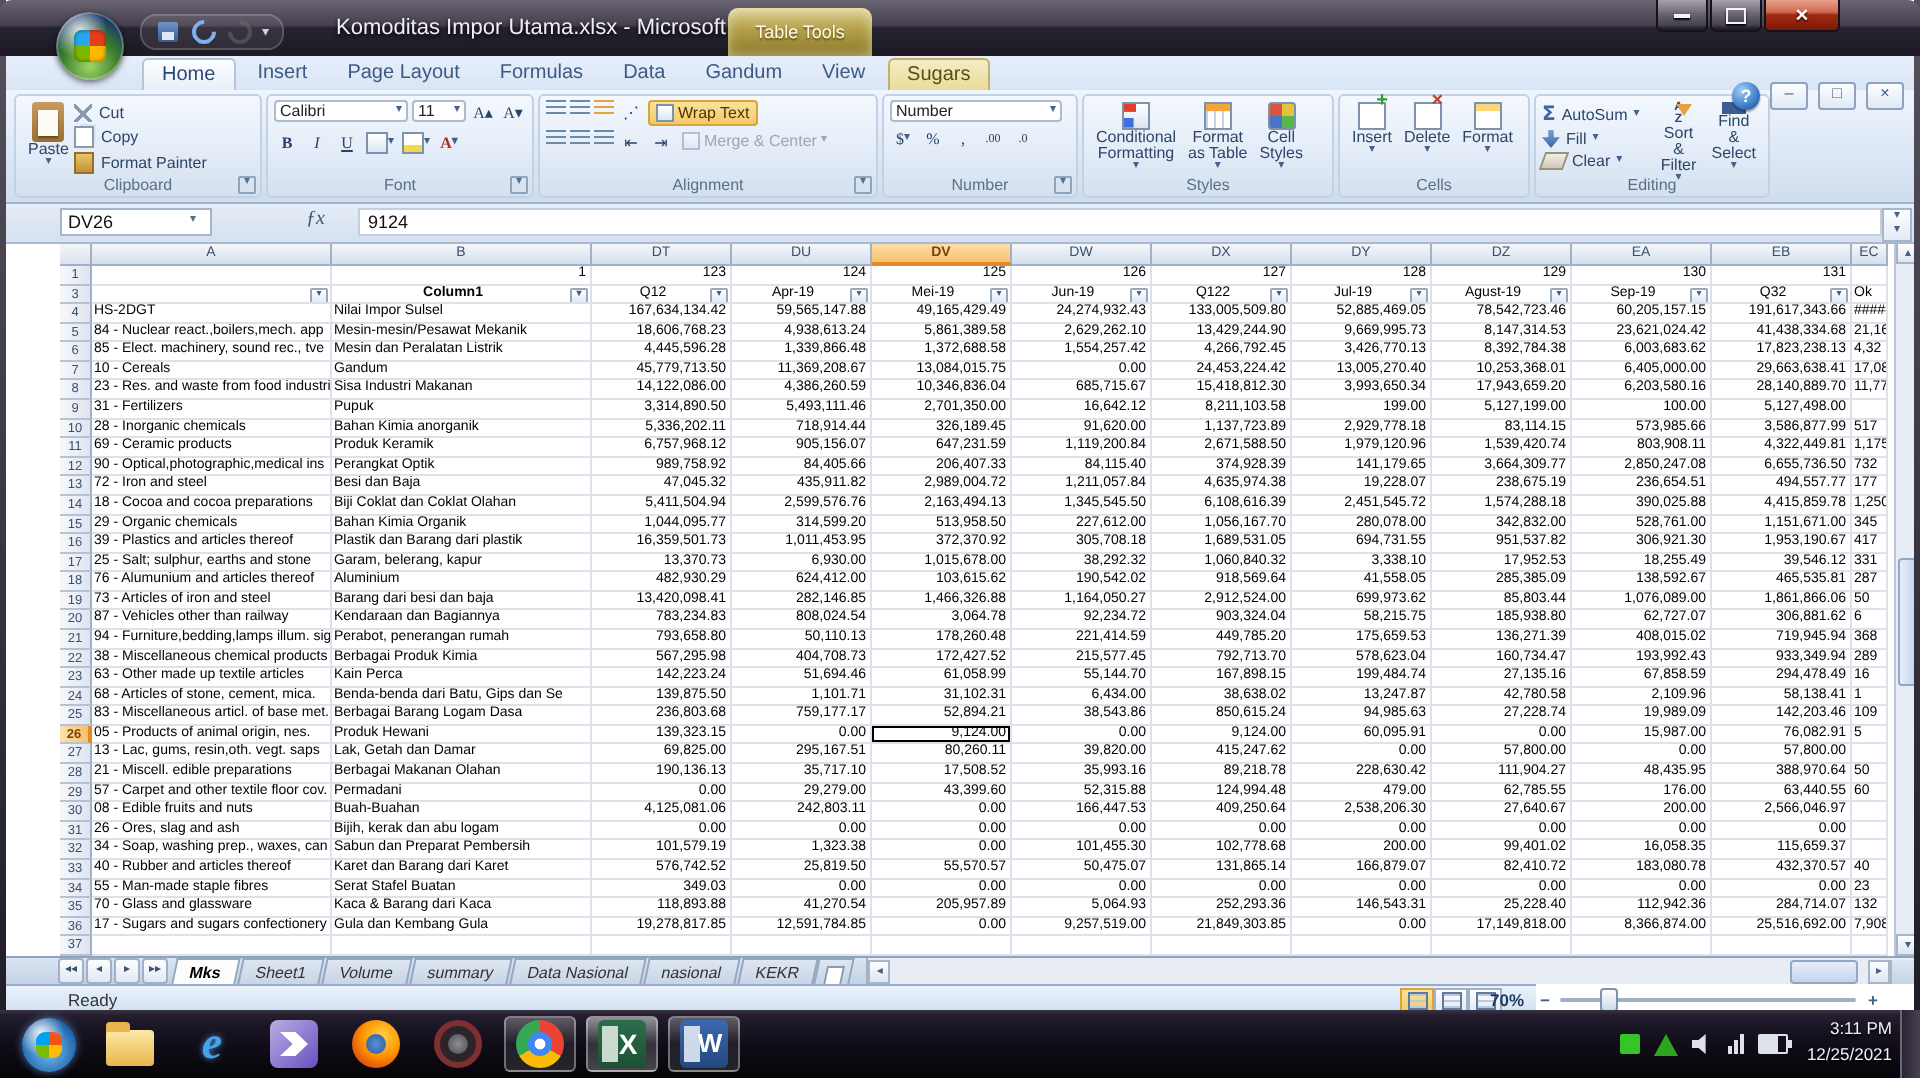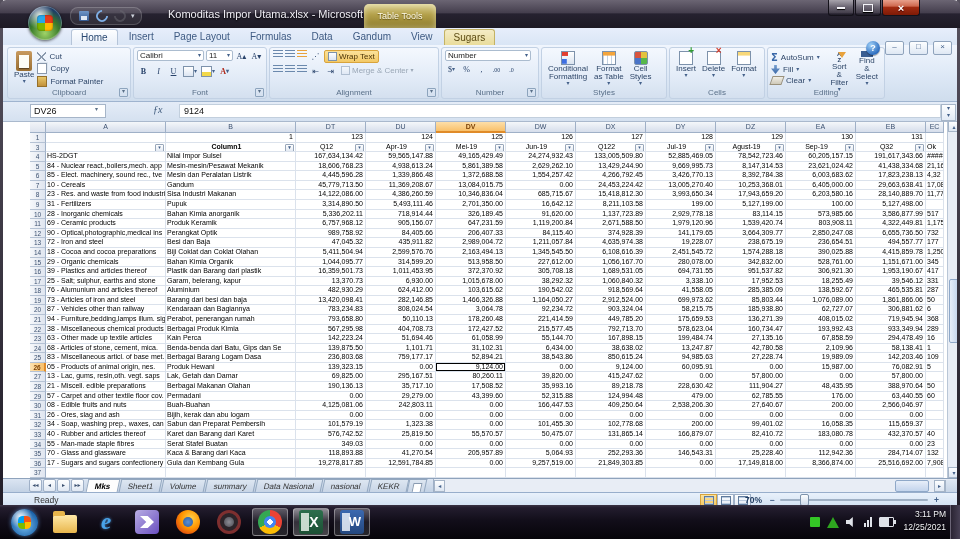--- a/index.html
+++ b/index.html
@@ -115,21 +115,21 @@
   .stab{padding:1px 7px 0;font-size:8px;color:#333;background:linear-gradient(#dde6f1,#c8d5e6);border:1px solid #93a7bf;border-bottom:none;border-radius:0;margin-right:1px;transform:skewX(-12deg);line-height:12px;white-space:nowrap;}
   .stab.active{background:#fdfdfd;font-weight:bold;color:#000;}
   .newtab{width:16px;background:linear-gradient(#dde6f1,#c8d5e6);border:1px solid #93a7bf;border-bottom:none;transform:skewX(-12deg);margin-right:1px;position:relative;}
   .newtab::after{content:'';position:absolute;left:4px;top:3px;width:7px;height:8px;background:#fff;border:1px solid #8a9cb2;}
   .hscroll{flex:1;display:flex;align-items:center;margin-left:6px;position:relative;background:#e8edf5;border-left:1px solid #9fb0c7;}
   .harrow{width:11px;height:12px;border:1px solid #a6b5c8;background:linear-gradient(#fdfeff,#dde6f2);font-size:6px;color:#44618a;text-align:center;line-height:11px;box-sizing:border-box;}
   .harrow.right{position:absolute;right:12px;}
   .hthumb{position:absolute;right:28px;width:32px;height:10px;top:1px;background:linear-gradient(#e7eef9,#c3d4ec);border:1px solid #8fa8c8;border-radius:2px;}
   .hcorner{position:absolute;right:0;width:12px;height:12px;background:linear-gradient(#dde6f2,#c6d4e6);border-left:1px solid #a6b5c8;box-sizing:border-box;}
   
-  .statusbar{position:absolute;left:0;top:492px;width:960px;height:13px;background:linear-gradient(#e9f1fb,#d3e2f3);border-top:1px solid #98aecb;z-index:4;font-size:8.5px;color:#333;}
+  .statusbar{position:absolute;left:0;top:492px;width:768px;height:13px;background:linear-gradient(#e9f1fb,#d3e2f3);border-top:1px solid #98aecb;z-index:4;font-size:8.5px;color:#333;}
   .ready{position:absolute;left:34px;top:2px;}
   .viewbtns{position:absolute;left:700px;top:1px;display:flex;}
   .vbtn{width:15px;height:11px;border:1px solid #9fb0c7;background:linear-gradient(#fdfeff,#e0e8f3);display:flex;align-items:center;justify-content:center;}
   .vbtn.on{background:linear-gradient(#fbe29b,#f3c966);border-color:#d9a43c;}
   .vbtn .mini{width:8px;height:7px;border:1px solid #5f7globals;border:1px solid #5f7robot;}
   .mini{width:8px;height:7px;border:1px solid #5f7a9c;background:repeating-linear-gradient(#b9c9de 0 1px,transparent 1px 3px);}
   .zoomlabel{position:absolute;left:745px;top:2px;font-weight:bold;color:#1f3a5f;}
   .zminus{position:absolute;left:768px;top:2px;width:9px;text-align:center;color:#44618a;font-weight:bold;}
   .ztrack{position:absolute;left:780px;top:6px;width:148px;height:2px;background:#9fb0c4;border-radius:1px;}
   .zhandle{position:absolute;left:800px;top:1px;width:7px;height:10px;background:linear-gradient(#fdfeff,#cdd9ea);border:1px solid #7d92ab;border-radius:2px;}

